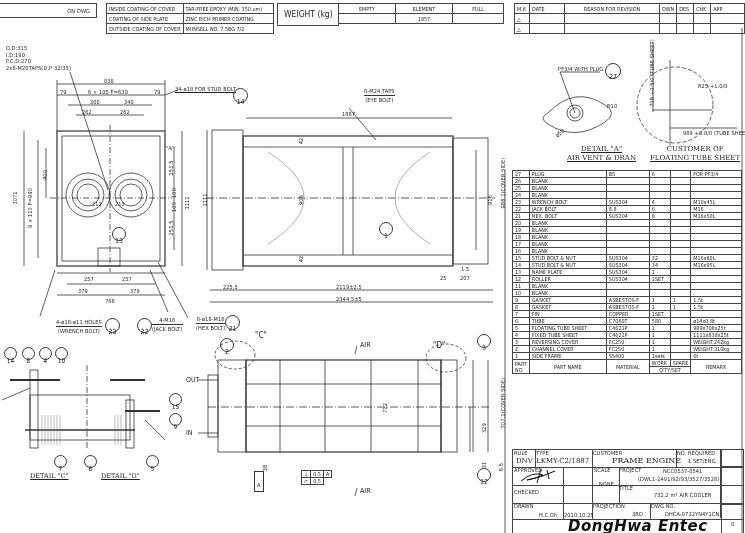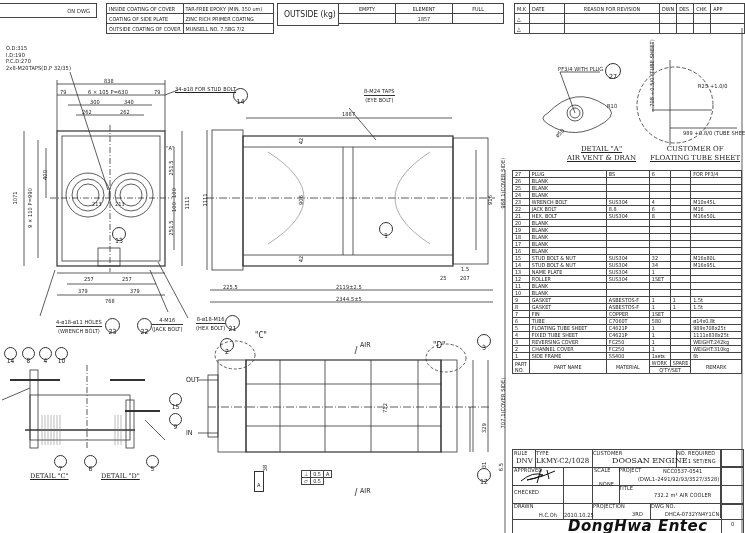--- a/index.html
+++ b/index.html
@@ -31,21 +31,21 @@
         <td>ZINC RICH PRIMER COATING</td>
       </tr>
   <tr>
         <td style="height:9px">OUTSIDE COATING OF COVER</td>
         <td>MUNSELL NO. 7.5BG 7/2</td>
       </tr>
 </tbody>
   </table>
 
 <div class="abs" style="left:277px;top:3px;width:60px;height:21px;border:1px solid #444;">
-  <span class="abs" style="left:6px;top:5px;font-size:8.5px;white-space:nowrap;color:#222">OUTSIDE (kg)</span>
+  <span class="abs" style="left:6px;top:5px;font-size:8.5px;white-space:nowrap;color:#222">WEIGHT (kg)</span>
 </div>
 <table class="grid" style="left:338px;top:3px;width:166px;">
   <tbody>
       <tr>
         <td style="width:52px;height:9px;text-align:center">EMPTY</td>
         <td style="width:52px;text-align:center">ELEMENT</td>
         <td style="text-align:center">FULL</td>
       </tr>
   <tr>
         <td style="height:9px;text-align:center"></td>
@@ -566,25 +566,25 @@
 
 <div class="abs" style="left:512px;top:449px;width:230px;height:84px;border:1px solid #444;border-bottom:none;">
 
   <div class="abs" style="left:0;top:0;width:230px;height:17px;border-bottom:1px solid #444;">
     <div class="abs" style="left:0;top:0;width:22px;height:17px;border-right:1px solid #444;">
       <span class="t abs" style="left:1px;top:0;">RULE</span>
       <span class="abs serif" style="left:3px;top:7px;font-size:7px;">DNV</span>
     </div>
     <div class="abs" style="left:22px;top:0;width:57px;height:17px;border-right:1px solid #444;">
       <span class="t abs" style="left:1px;top:0;">TYPE</span>
-      <span class="abs serif" style="left:1px;top:7px;font-size:7px;white-space:nowrap">LKMY-C2/1028</span>
+      <span class="abs serif" style="left:1px;top:7px;font-size:7px;white-space:nowrap">LKMY-C2/1887</span>
     </div>
     <div class="abs" style="left:79px;top:0;width:84px;height:17px;border-right:1px solid #444;">
       <span class="t abs" style="left:1px;top:0;">CUSTOMER</span>
-      <span class="abs serif" style="left:20px;top:6px;font-size:8px;white-space:nowrap">DOOSAN ENGINE</span>
+      <span class="abs serif" style="left:20px;top:6px;font-size:8px;white-space:nowrap">FRAME ENGINE</span>
     </div>
     <div class="abs" style="left:163px;top:0;width:45px;height:17px;border-right:1px solid #444;">
       <span class="t abs" style="left:1px;top:0;">NO. REQUIRED</span>
       <span class="t abs" style="left:12px;top:8px;">1 SET/ENG</span>
     </div>
   </div>
 
   <div class="abs" style="left:0;top:17px;width:230px;height:18px;border-bottom:1px solid #444;">
     <div class="abs" style="left:0;top:0;width:50px;height:18px;border-right:1px solid #444;">
       <span class="t abs" style="left:1px;top:0;">APPROVED</span>

